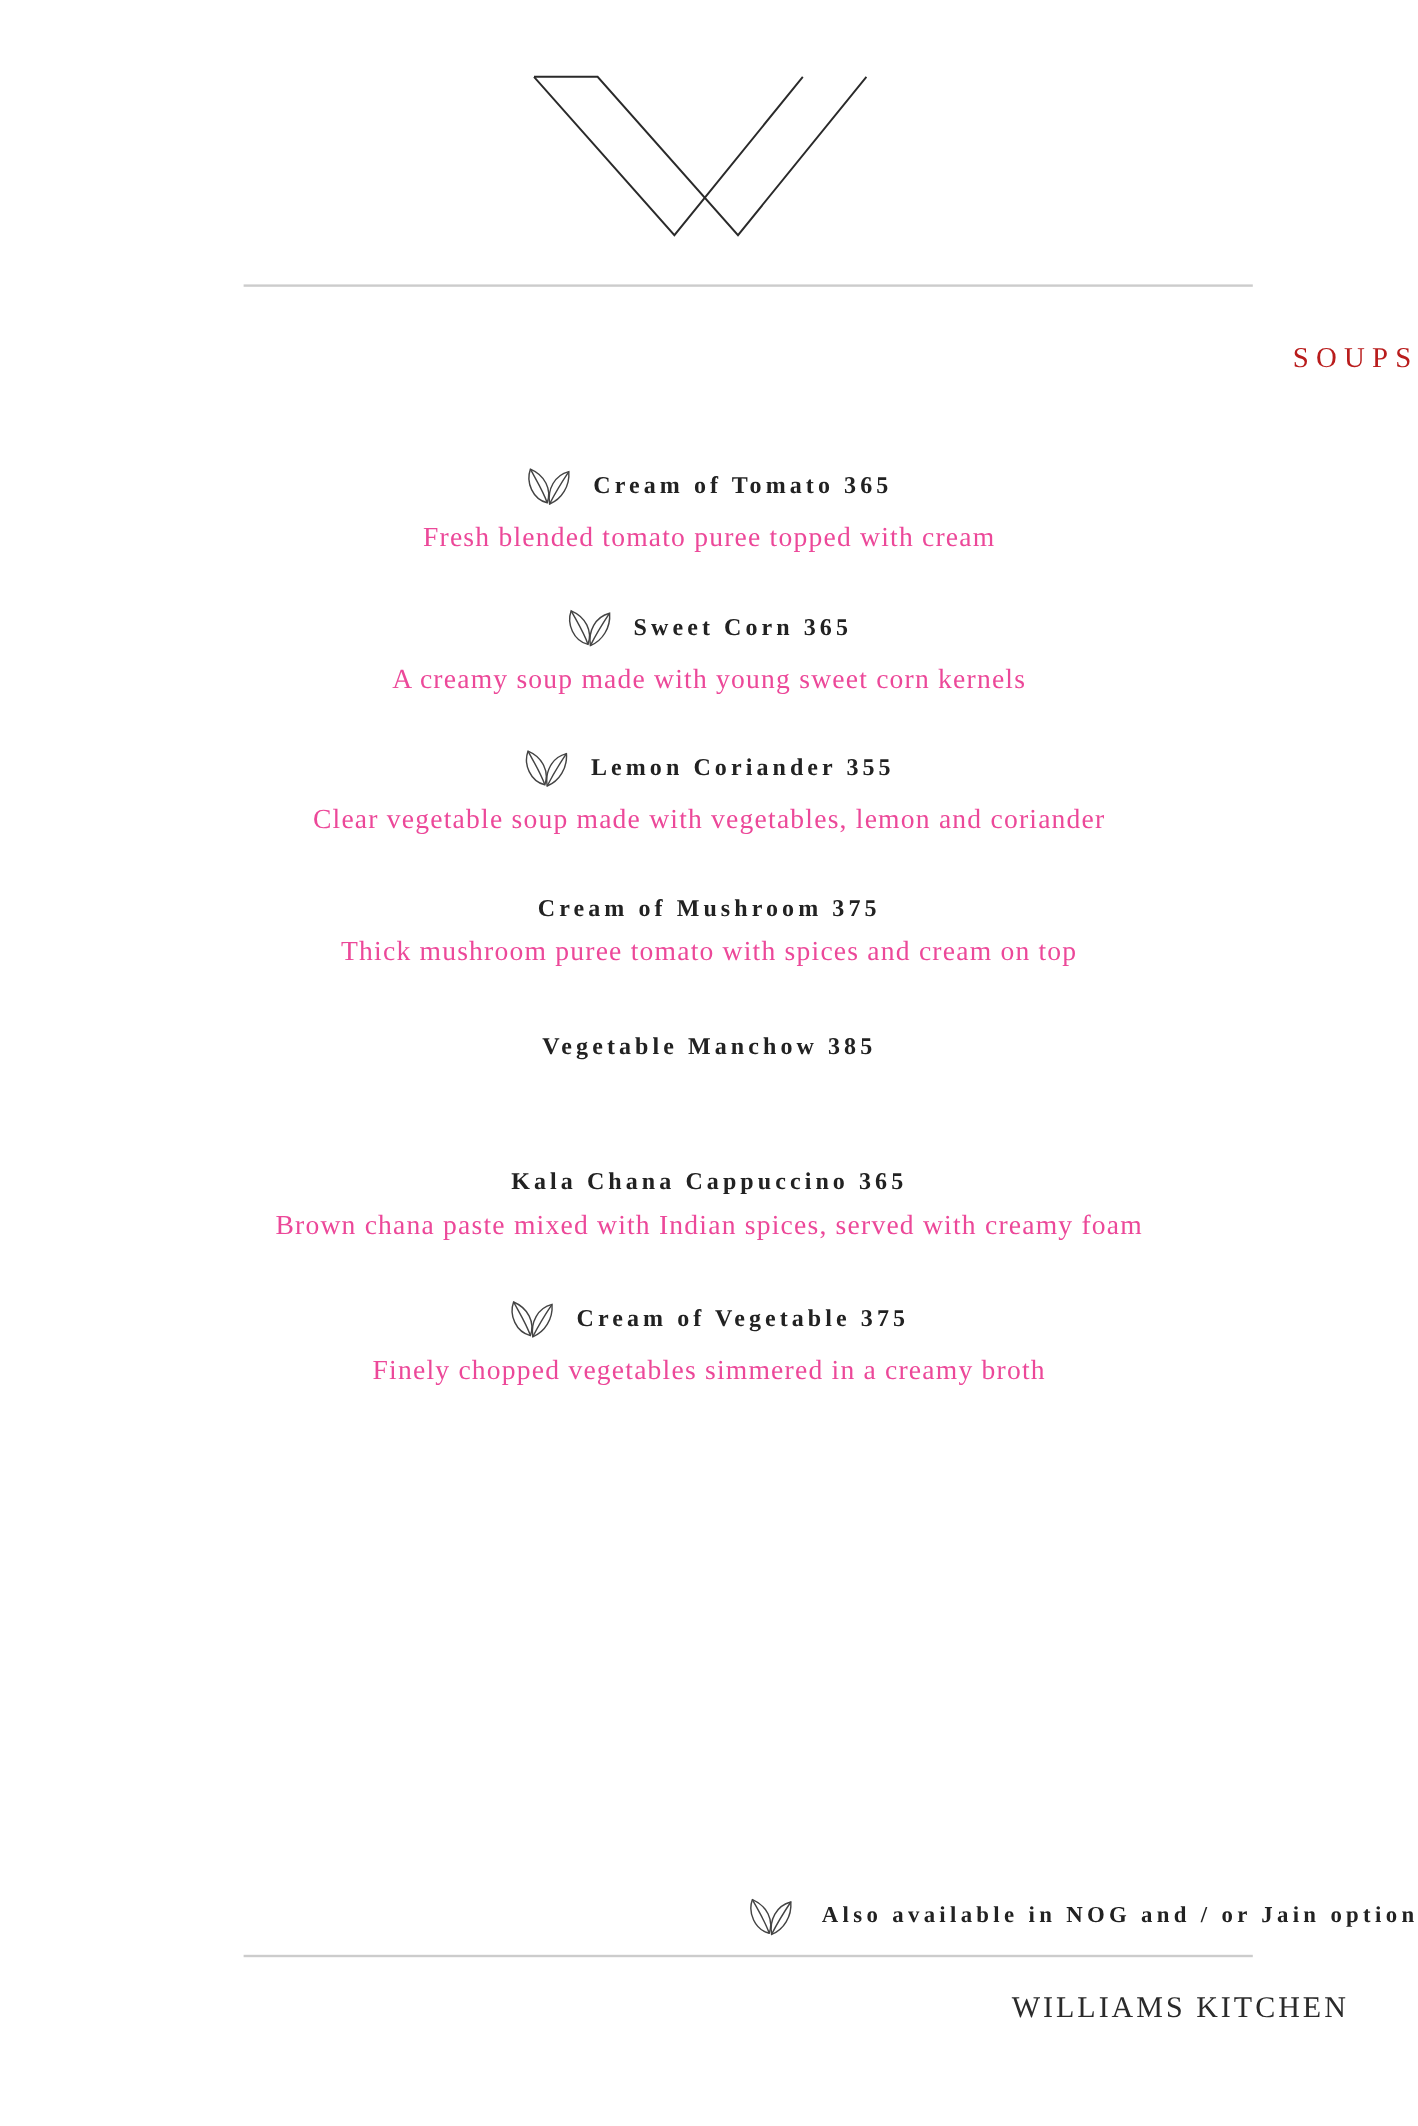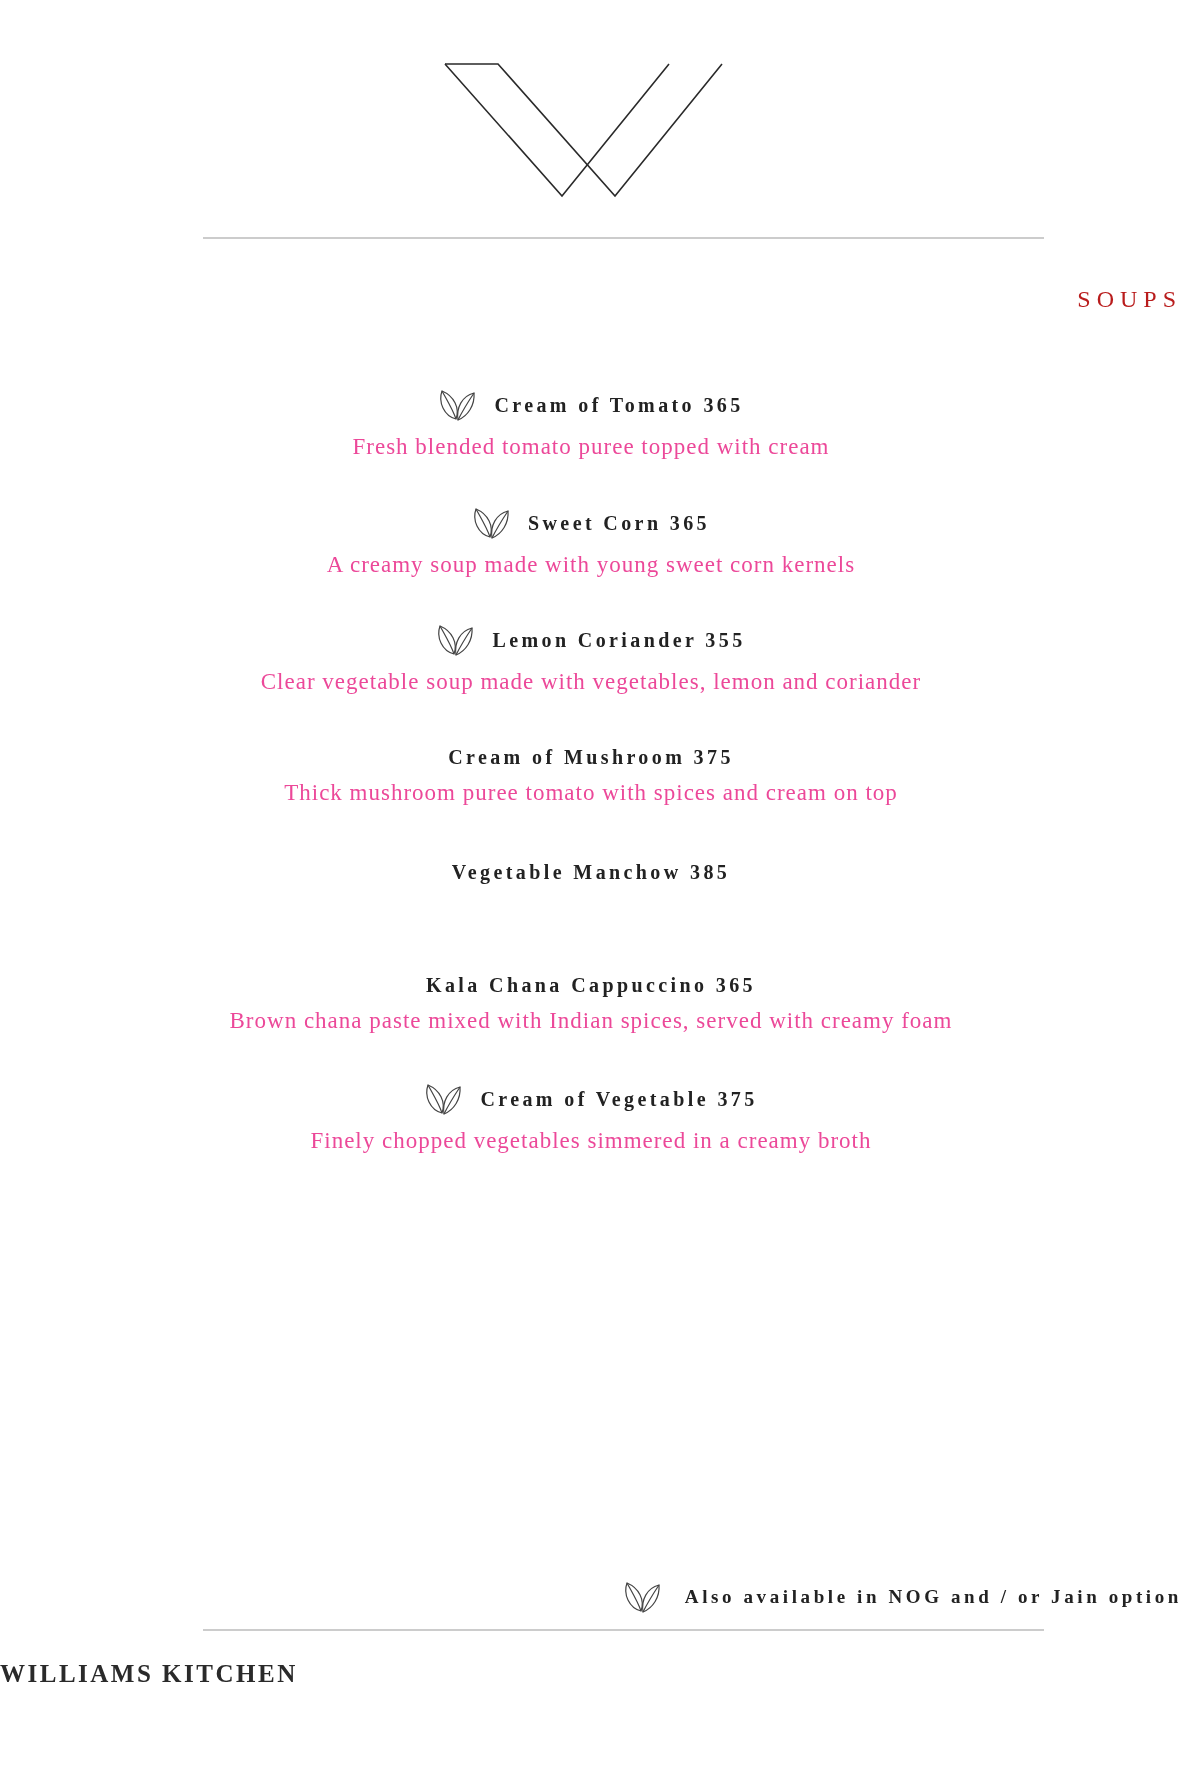--- a/index.html
+++ b/index.html
@@ -13,22 +13,22 @@
                      font-size: 24px; letter-spacing: 6px; font-weight: normal; color: #b91c1c; margin: 0; }
     .item { position: absolute; left: 0; width: 1182px; text-align: center; }
     .item-title { display: inline-flex; align-items: center; gap: 16px; font-weight: bold;
                   font-size: 20px; letter-spacing: 3.4px; color: #222; height: 30px; }
     .item-title .leaf { width: 40px; height: 34px; display: inline-block; }
     .item-desc { font-size: 23px; letter-spacing: 1px; color: #ec4899; margin-top: 8px; }
     .footer-note { position: absolute; top: 1580px; left: 0; width: 1182px; text-align: right; }
     .footer-note .inner { display: inline-flex; align-items: center; gap: 22px;
                           font-weight: bold; font-size: 19px; letter-spacing: 3.6px; color: #222; }
     .footer-note .leaf { width: 40px; height: 34px; display: inline-block; }
-    .brand { position: absolute; top: 1660px; left: 0; width: 1124px; text-align: left;
-             font-weight: bold; font-size: 25px; letter-spacing: 2.5px; color: #2a2a2a; }
+    .brand { position: absolute; top: 1660px; left: 0; width: 1124px; text-align: right;
+             font-weight: normal; font-size: 25px; letter-spacing: 2.5px; color: #2a2a2a; }
   </style>
 </head>
 <body>
 
 <svg class="logo" viewBox="0 0 320 140">
   <g fill="none" stroke="#2a2a2a" stroke-width="1.6">
     <polyline points="5,4 58,4 175,136 282,4"></polyline>
     <polyline points="5,4 122,136 229,4"></polyline>
   </g>
 </svg>

